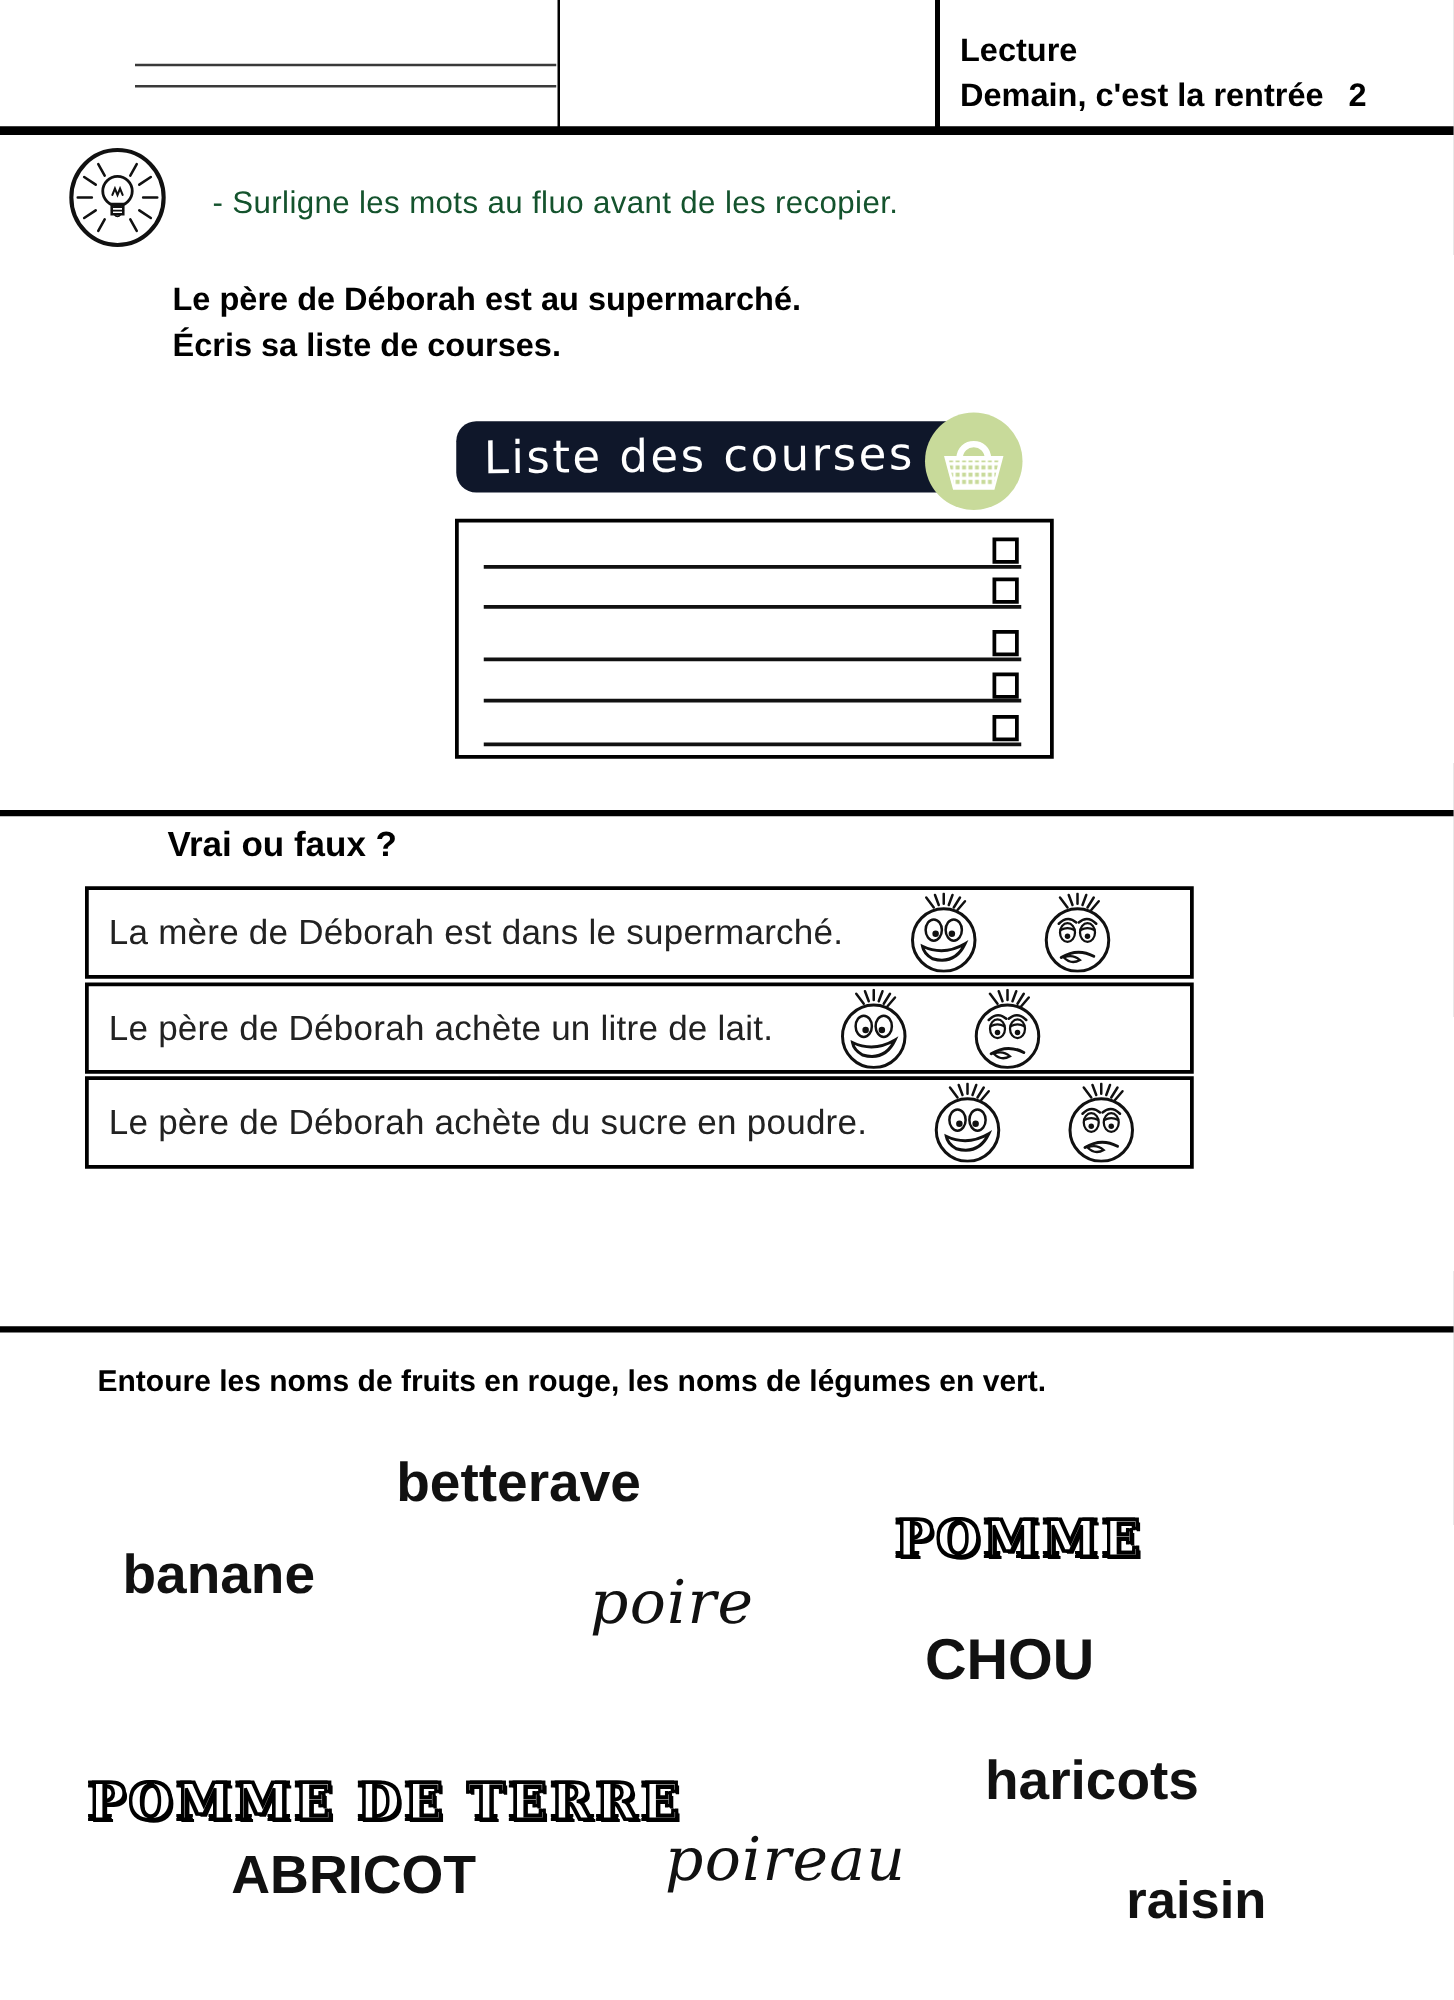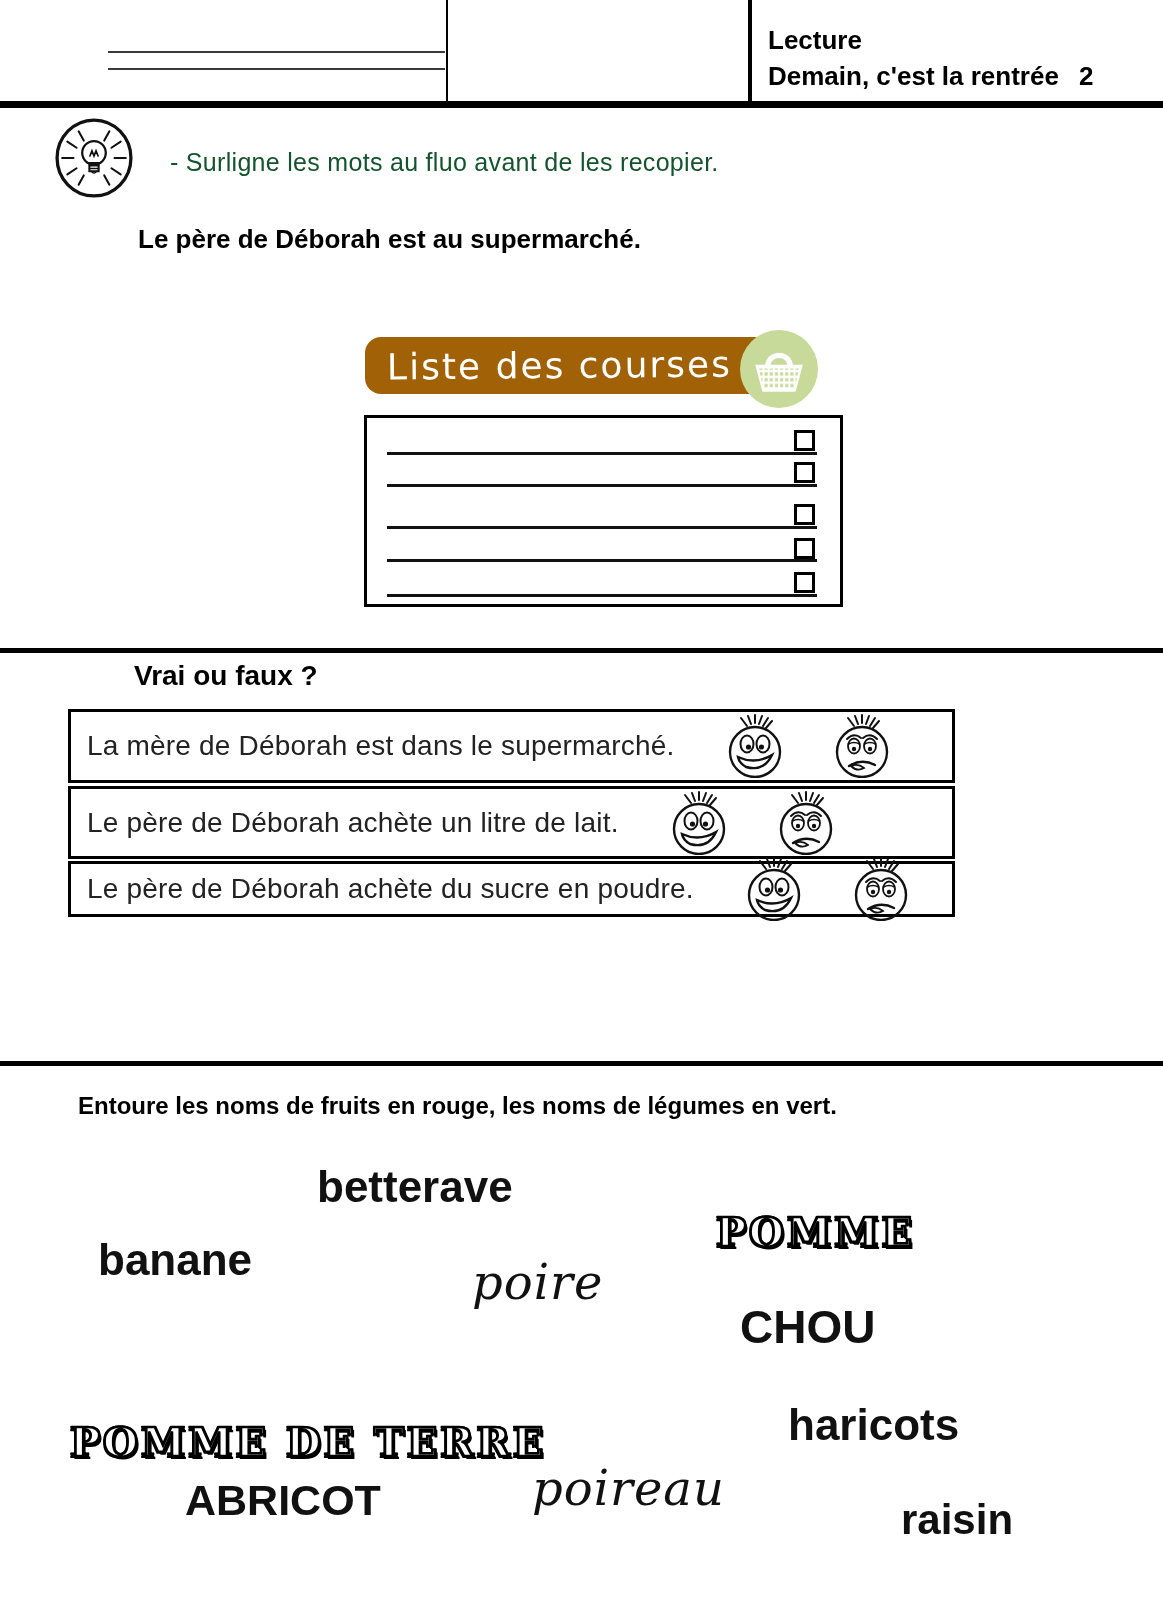--- a/index.html
+++ b/index.html
@@ -14,21 +14,21 @@
   .page-num { display:inline-block; margin-left:20px; }
 
   
   .bulb { position:absolute; left:54px; top:118px; }
   .tip-text { position:absolute; left:170px; top:148px; font-size:25px; color:#14532d; letter-spacing:0.3px; }
 
   
   .intro { position:absolute; left:138px; top:221px; font-weight:bold; font-size:26px; line-height:37px; color:#000; }
 
   
-  .banner { position:absolute; left:365px; top:337px; width:421px; height:57px; background:#a16207; border-radius:16px;text-align:center; }
+  .banner { position:absolute; left:365px; top:337px; width:421px; height:57px; background:#0f172a; border-radius:16px;text-align:center; }
   .banner-title { position:absolute; left:22px; top:4px; line-height:50px; font-size:36px; color:#ffffff; font-family:"DejaVu Sans", sans-serif; letter-spacing:2px; transform:rotate(-0.5deg); }
   .badge { position:absolute; left:740px; top:330px; width:78px; height:78px; border-radius:50%; background:#c8da9a; display:flex; align-items:center; justify-content:center; }
   .listbox { position:absolute; left:364px; top:415px; width:479px; height:192px; border:3px solid #000; background:#fff; }
   .write-line { position:absolute; left:20px; width:430px; height:3px; background:#111; }
   .cbox { position:absolute; left:427px; width:21px; height:21px; border:3px solid #000; background:#fff; }
 
   
   .divider { position:absolute; left:0; width:1163px; height:5px; background:#000; }
 
   
@@ -98,20 +98,21 @@
     <path class="ink" stroke-width="2" d="M59 39 L70 39 M56 49 L65 55 M49 56 L54 65 M29 56 L24 65 M22 49 L13 55 M19 39 L8 39 M22 29 L13 23 M29 22 L24 13 M49 22 L54 13 M56 29 L65 23"></path>
     <circle class="ink" stroke-width="2.2" cx="39" cy="34" r="11.5" fill="#fff"></circle>
     <path class="ink" stroke-width="1.6" d="M35 37 L37 32 L39 37 L41 32 L43 37"></path>
     <path class="ink" stroke-width="2" d="M34.5 44 H43.5 V52 H34.5 Z" fill="#fff"></path>
     <path class="ink" stroke-width="1.4" d="M34.5 46.5 H43.5 M34.5 49.2 H43.5 M36.5 52 Q39 55.5 41.5 52"></path>
   </svg>
   <div class="tip-text">- Surligne les mots au fluo avant de les recopier.</div>
 
   <div class="intro">
     <div>Le père de Déborah est au supermarché.</div>
+    <div>Écris sa liste de courses.</div>
   </div>
 
   <div class="banner">
     <div class="banner-title">Liste des courses</div>
   </div>
   <div class="badge">
     <svg width="62" height="54" viewBox="0 0 60 52">
       <defs>
         <pattern id="holes" width="5" height="5.6" patternUnits="userSpaceOnUse">
           <rect x="1" y="1.2" width="3" height="3.2" fill="#c8da9a"></rect>
@@ -151,21 +152,21 @@
   </div>
   <div class="vf-row" style="top:786px; height:73px;">
     <span class="vf-text">Le père de Déborah achète un litre de lait.</span>
     <svg class="face first" viewBox="0 0 58 64">
         <use href="#face-happy"></use>
       </svg>
     <svg class="face" viewBox="0 0 58 64">
         <use href="#face-sad"></use>
       </svg>
   </div>
-  <div class="vf-row" style="top:861px; height:56px;">
+  <div class="vf-row" style="top:861px; height:74px;">
     <span class="vf-text">Le père de Déborah achète du sucre en poudre.</span>
     <svg class="face first" viewBox="0 0 58 64">
         <use href="#face-happy"></use>
       </svg>
     <svg class="face" viewBox="0 0 58 64">
         <use href="#face-sad"></use>
       </svg>
   </div>
 
   <div class="divider" style="top:1061px;"></div>

